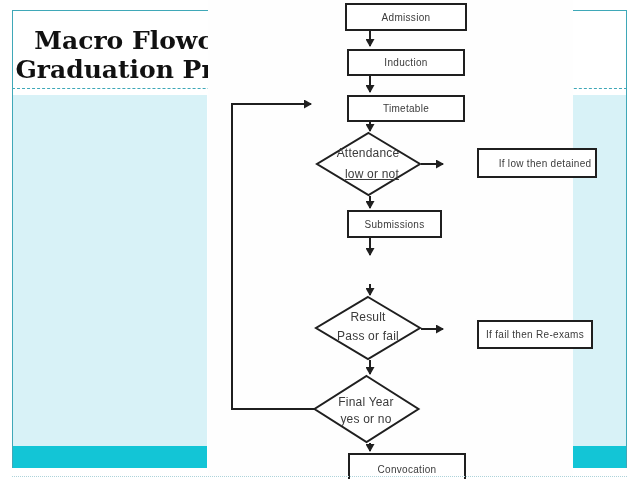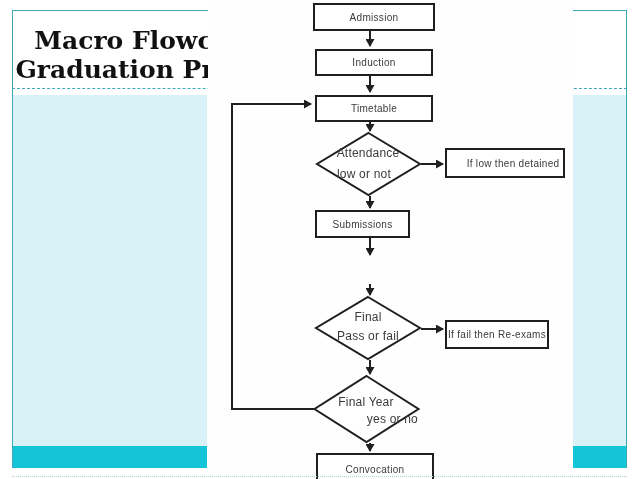--- a/index.html
+++ b/index.html
@@ -28,37 +28,37 @@
   }
   
   .flowchart{
     position:absolute;left:208px;top:0;width:365px;height:476px;
     background:#fefefe;z-index:2;
   }
   .flowchart svg{position:absolute;left:0;top:0;}
   .fc-box{
     position:absolute;box-sizing:border-box;border:2px solid #1f1f1f;background:#ffffff;
     display:flex;align-items:center;justify-content:center;
-    font-size:10px;color:#3b3b3b;letter-spacing:0.3px;
+    font-size:10px;color:#3b3b3b;letter-spacing:0.3px;margin-left:32px;
   }
   .box-admission{left:105px;top:3px;width:122px;height:28px;}
   .box-induction{left:107px;top:49px;width:118px;height:27px;}
   .box-timetable{left:107px;top:95px;width:118px;height:27px;}
   .box-submissions{left:107px;top:210px;width:95px;height:28px;}
   .box-exams{left:107px;top:257px;width:118px;height:27px;}
   .box-convocation{left:108px;top:453px;width:118px;height:32px;}
   .box-detained{left:237px;top:148px;width:120px;height:30px;padding-left:16px;}
-  .box-reexams{left:237px;top:320px;width:104px;height:29px;}
+  .box-reexams{left:237px;top:320px;width:116px;height:29px;}
   .fc-dlabel{
     position:absolute;width:104px;text-align:center;
     font-size:12px;color:#3b3b3b;letter-spacing:0.2px;line-height:9px;
   }
-  .att1{left:108px;top:149px;} .att2{left:104px;top:170px;}
+  .att1{left:108px;top:149px;} .att2{left:112px;top:170px;text-decoration:underline;}
   .res1{left:108px;top:313px;} .res2{left:108px;top:332px;}
-  .fin1{left:106px;top:398px;} .fin2{left:106px;top:415px;text-align:right;}
+  .fin1{left:106px;top:398px;} .fin2{left:106px;top:415px;}
 </style>
 </head>
 <body>
 
 <div class="border-top"></div>
 <div class="border-left"></div>
 <div class="border-right"></div>
 <div class="dashed-divider"></div>
 <div class="panel panel-left"></div>
 <div class="panel panel-right"></div>
@@ -103,18 +103,18 @@
   <div class="fc-box box-timetable">Timetable</div>
   <div class="fc-box box-induction">Induction</div>
   <div class="fc-box box-submissions">Submissions</div>
   <div class="fc-box box-convocation">Convocation</div>
 
   <div class="fc-box box-detained">If low then detained</div>
   <div class="fc-box box-reexams">If fail then Re-exams</div>
 
   <div class="fc-dlabel att1">Attendance</div>
   <div class="fc-dlabel att2">low or not</div>
-  <div class="fc-dlabel res1">Final</div>
+  <div class="fc-dlabel res1">Result</div>
   <div class="fc-dlabel res2">Pass or fail</div>
   <div class="fc-dlabel fin1">Final Year</div>
   <div class="fc-dlabel fin2">yes or no</div>
 
 </div>
 
 </body></html>

